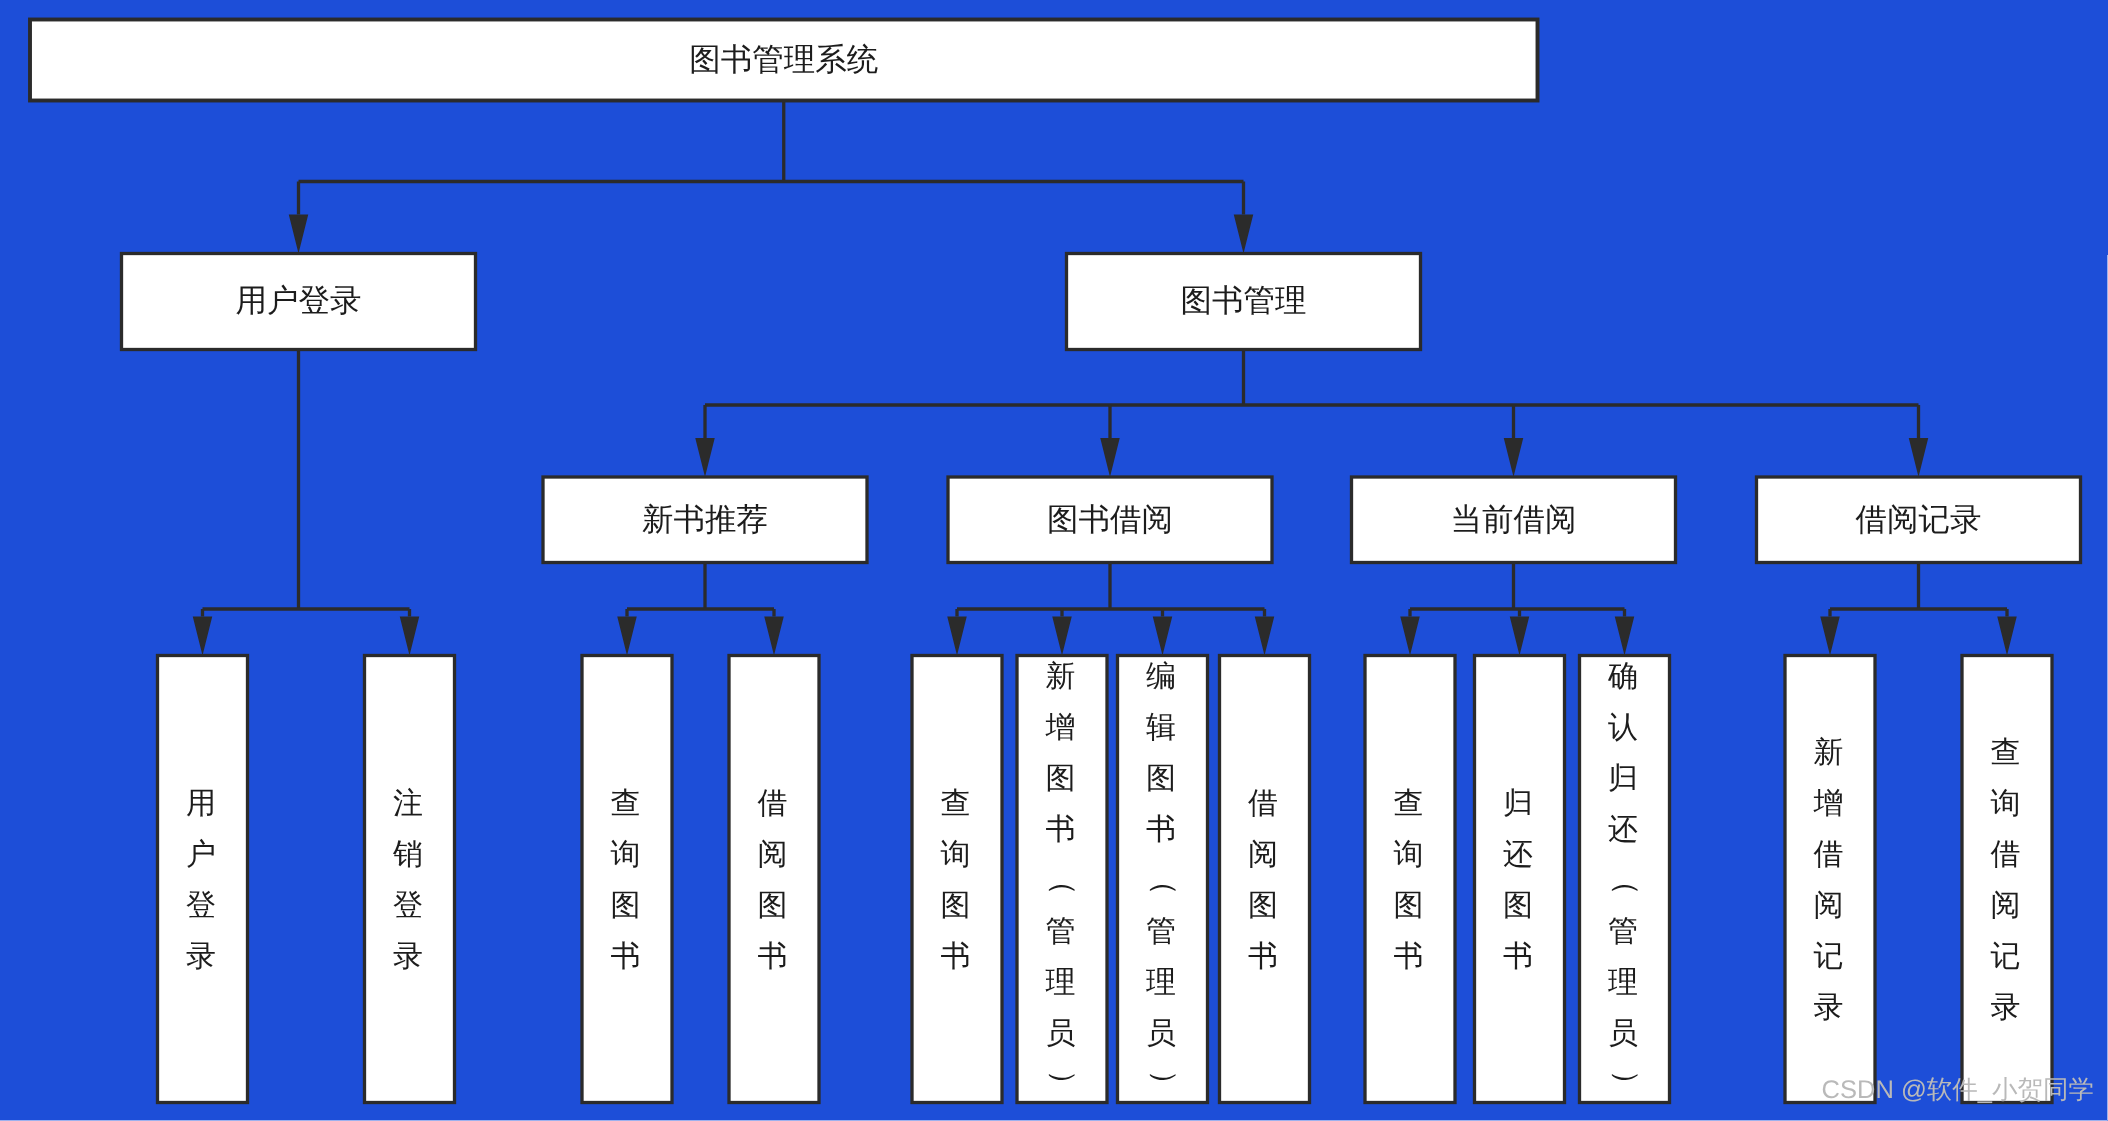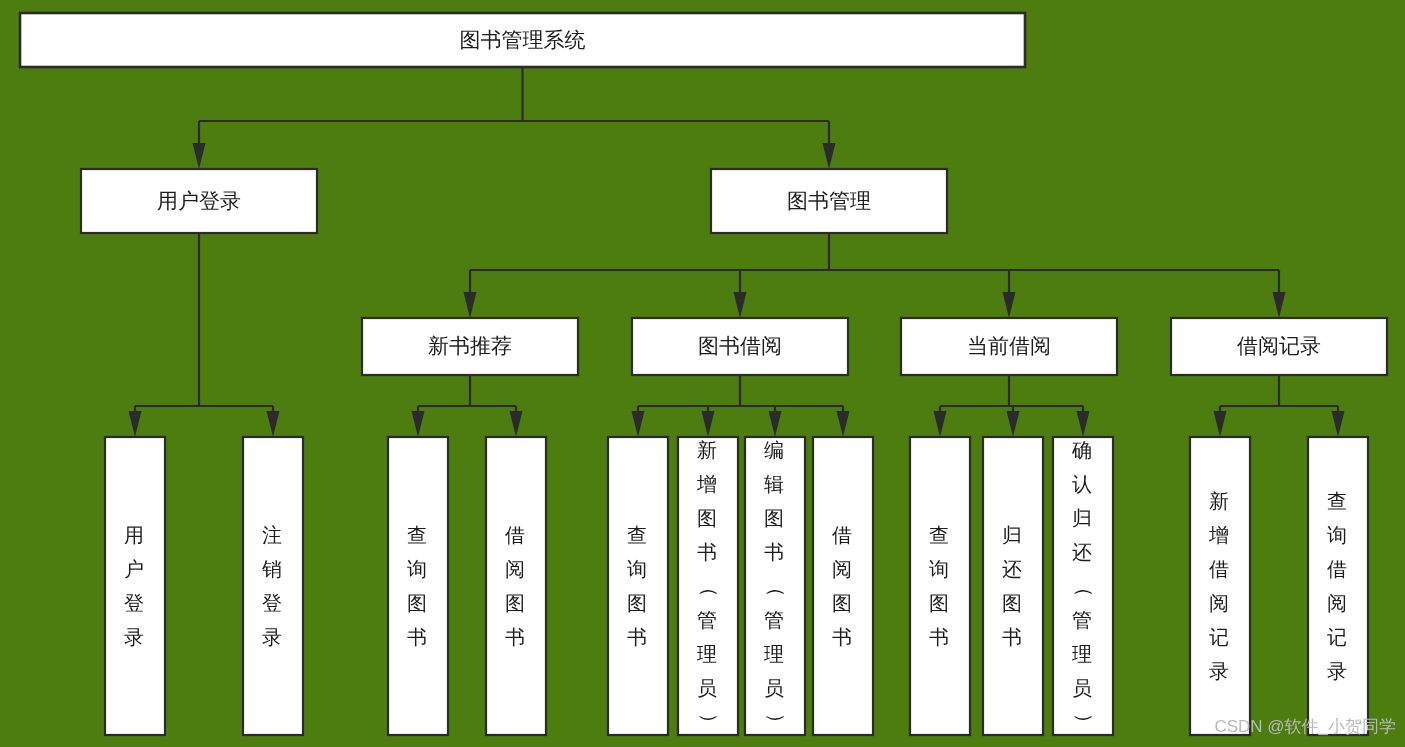--- a/index.html
+++ b/index.html
@@ -8,21 +8,21 @@
     padding: 0;
     background: #ffffff;
   }
   body {
     font-family: "Liberation Sans", "DejaVu Sans", sans-serif;
   }
   #diagram-root {
     position: relative;
     width: 1405px;
     height: 747px;
-    background: #4d7c0f;
+    background: #1d4ed8;
     overflow: hidden;
   }
   svg#tree-svg {
     position: absolute;
     left: 0;
     top: 0;
     width: 1405px;
     height: 747px;
     display: block;
   }

